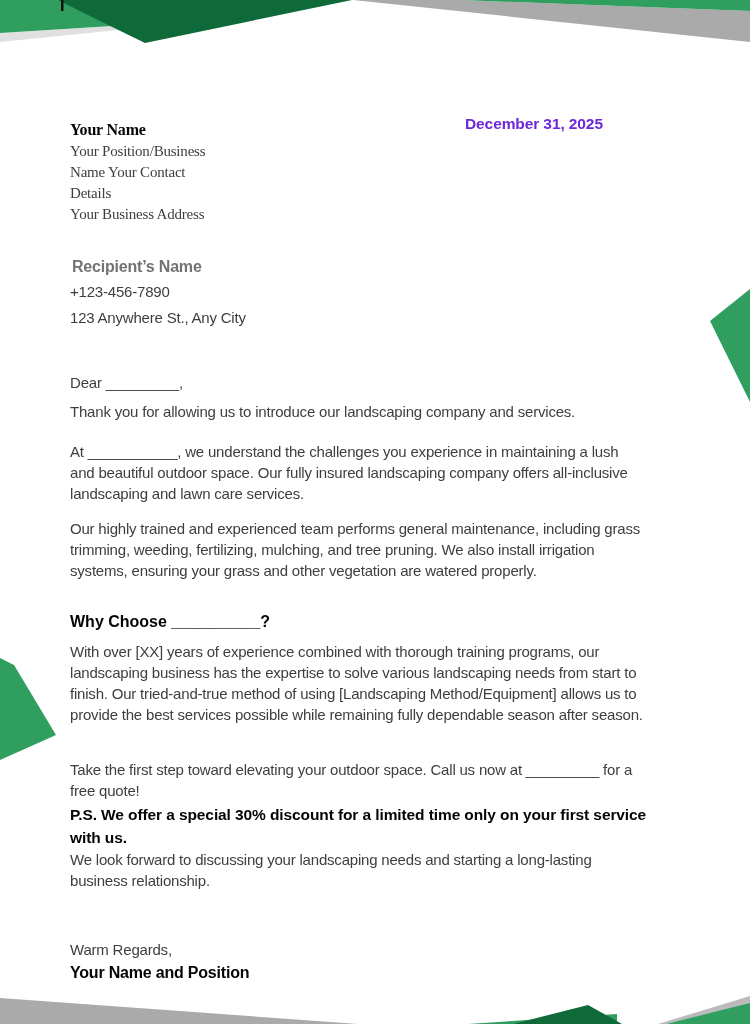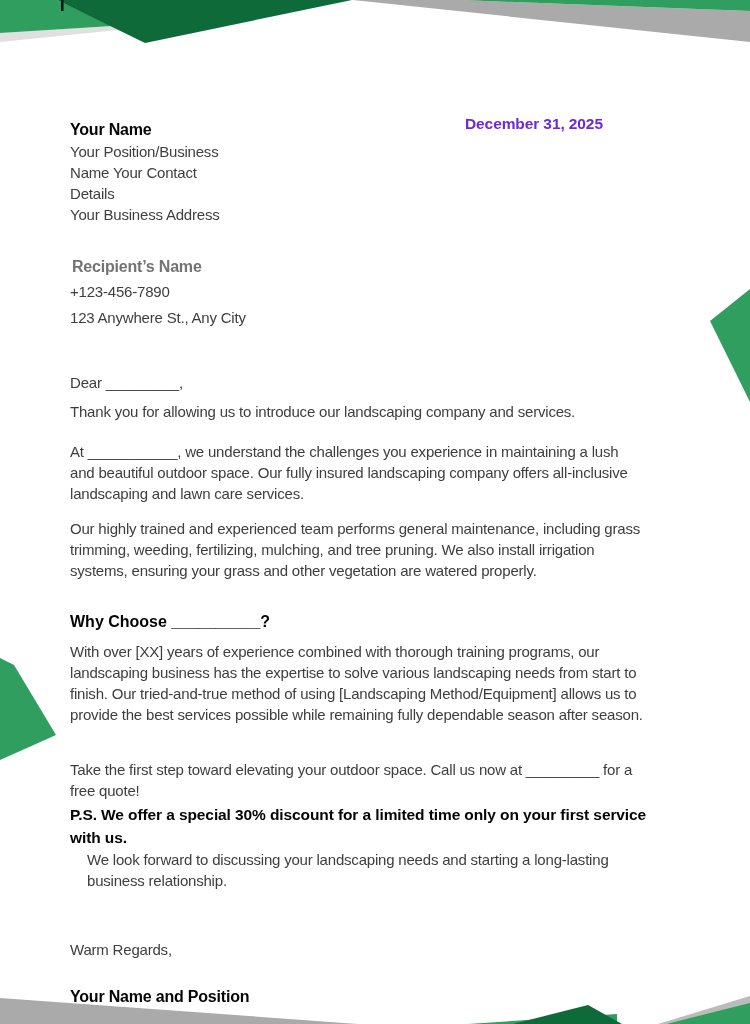--- a/index.html
+++ b/index.html
@@ -30,37 +30,37 @@
   .bold { font-weight: bold; color: #050505; }
   .date {
     position: absolute;
     left: 465px;
     top: 115px;
     font-size: 15.5px;
     font-weight: bold;
     color: #6d28d9;
     letter-spacing: -0.1px;
   }
-  .sender { top: 118px; }
+  .sender { top: 118px; font-family: Liberation Serif, serif; }
   .sender .name { font-size: 16px; line-height: 23px; font-weight: bold; color: #050505; }
   .recipient { top: 255px; }
   .recipient .name { font-size: 16px; line-height: 24px; font-weight: bold; color: #737373; padding-left: 2px; }
   .recipient .rline { line-height: 26px; }
   .salutation { top: 372px; }
   .p-intro { top: 401px; }
   .p-challenge { top: 441px; }
   .p-team { top: 518px; }
   .why-heading { top: 611px; font-size: 16px; line-height: 22px; letter-spacing: 0; }
   .p-experience { top: 641px; }
   .p-cta { top: 759px; }
   .p-ps { top: 803px; font-size: 15.5px; line-height: 23px; width: 600px; letter-spacing: -0.1px; }
-  .p-outro { top: 849px; margin-left: 17px; }
+  .p-outro { top: 849px; }
   .closing { top: 938px; }
   .closing .regards { line-height: 23px; }
-  .closing .signature { font-size: 16px; line-height: 23px; font-weight: bold; color: #050505; margin-top: 24px; }
+  .closing .signature { font-size: 16px; line-height: 23px; font-weight: bold; color: #050505; }
 </style>
 </head>
 <body>
 
 <div class="page">
 
   <svg class="decor" viewBox="0 0 750 1024" xmlns="http://www.w3.org/2000/svg">
 
     <polygon points="0,33 112,26 118,30 0,42" opacity="0.65" fill="#cfcfcf"></polygon>
     <polygon points="0,0 57,0 112,26 0,33" fill="#2f9e5e"></polygon>

